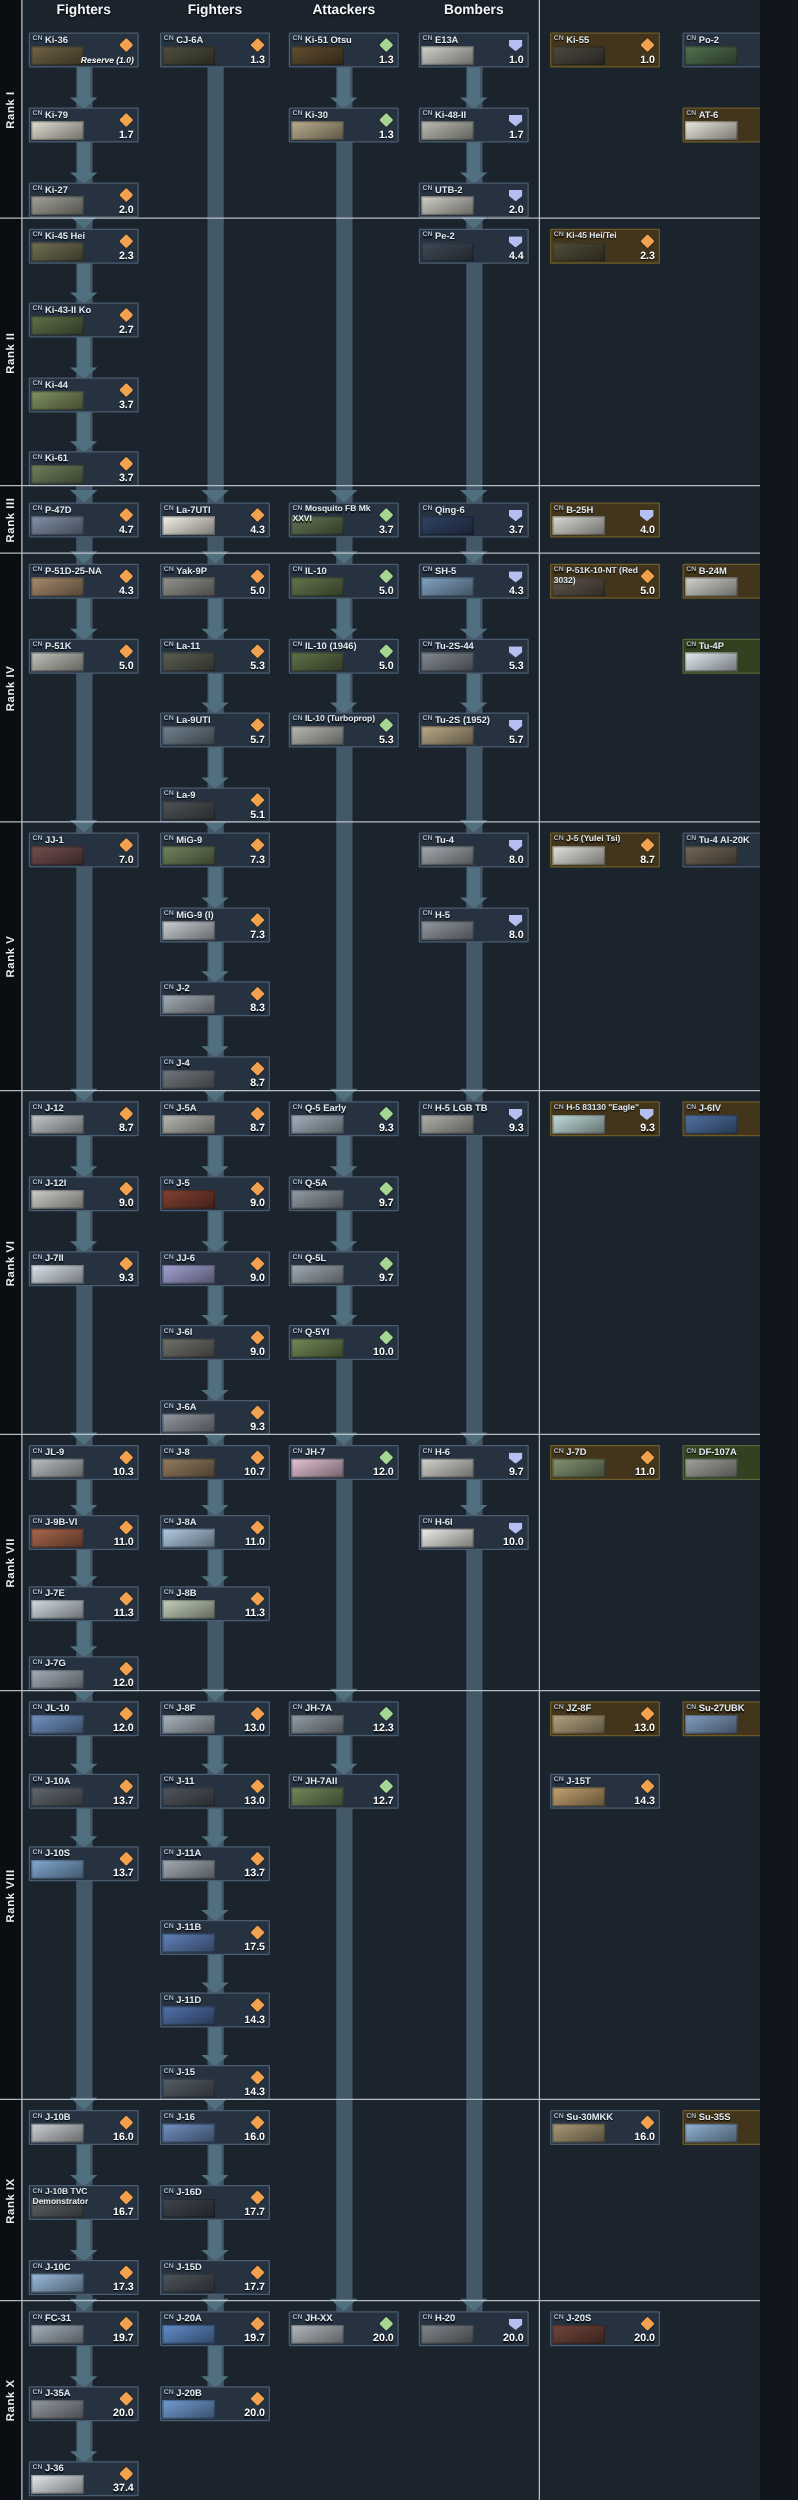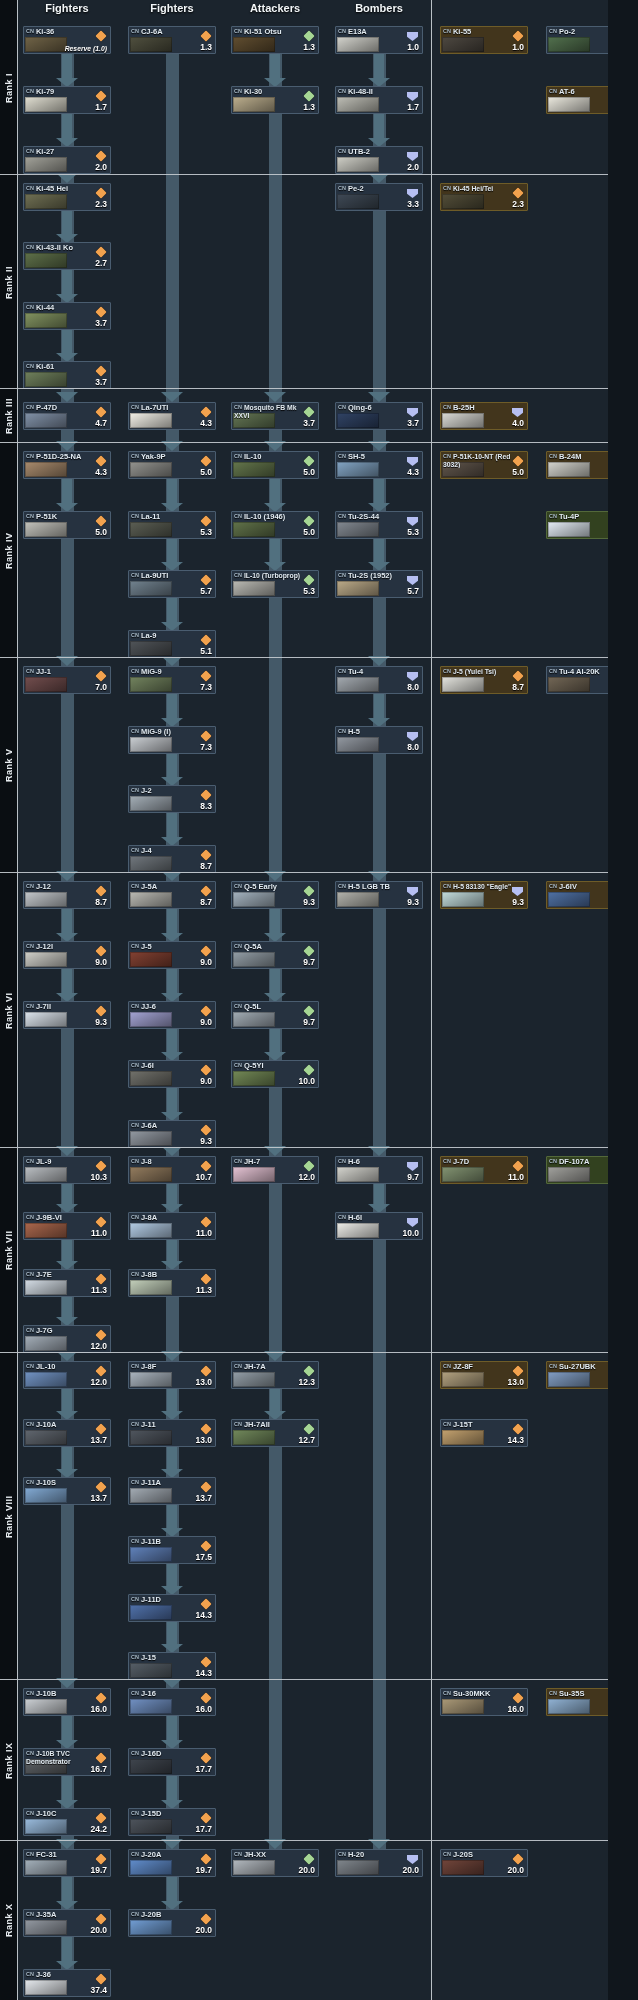--- a/index.html
+++ b/index.html
@@ -233,21 +233,21 @@
         <div class="cell treebg" style="left: 23px; top: 361px;">
           <div class="thumb" style="background: linear-gradient(155deg, rgb(106, 122, 88) 10%, rgb(58, 67, 48) 95%);"></div>
           <div class="nm"><span class="cn">CN</span>Ki-61</div>
           <div class="icon fighter" style="background: rgb(242, 162, 78);"></div>
           <div class="num">3.7</div>
         </div>
         <div class="cell treebg" style="left: 335px; top: 183px;">
           <div class="thumb" style="background: linear-gradient(155deg, rgb(60, 70, 82) 10%, rgb(33, 39, 45) 95%);"></div>
           <div class="nm"><span class="cn">CN</span>Pe-2</div>
           <div class="icon bomber" style="background: rgb(182, 191, 242);"></div>
-          <div class="num">3.3</div>
+          <div class="num">4.4</div>
         </div>
         <div class="cell gold" style="left: 440px; top: 183px;">
           <div class="thumb" style="background: linear-gradient(155deg, rgb(79, 74, 54) 10%, rgb(43, 41, 30) 95%);"></div>
           <div class="nm small"><span class="cn">CN</span>Ki-45 Hei/Tei</div>
           <div class="icon fighter" style="background: rgb(242, 162, 78);"></div>
           <div class="num">2.3</div>
         </div>
         <div class="cell treebg" style="left: 23px; top: 402px;">
           <div class="thumb" style="background: linear-gradient(155deg, rgb(123, 139, 160) 10%, rgb(68, 76, 88) 95%);"></div>
           <div class="nm"><span class="cn">CN</span>P-47D</div>
@@ -677,21 +677,21 @@
         <div class="cell treebg" style="left: 23px; top: 1748px;">
           <div class="thumb" style="background: linear-gradient(155deg, rgb(90, 94, 98) 10%, rgb(50, 52, 54) 95%);"></div>
           <div class="nm small"><span class="cn">CN</span>J-10B TVC Demonstrator</div>
           <div class="icon fighter" style="background: rgb(242, 162, 78);"></div>
           <div class="num">16.7</div>
         </div>
         <div class="cell treebg" style="left: 23px; top: 1808px;">
           <div class="thumb" style="background: linear-gradient(155deg, rgb(146, 178, 210) 10%, rgb(80, 98, 116) 95%);"></div>
           <div class="nm"><span class="cn">CN</span>J-10C</div>
           <div class="icon fighter" style="background: rgb(242, 162, 78);"></div>
-          <div class="num">24.2</div>
+          <div class="num">17.3</div>
         </div>
         <div class="cell treebg" style="left: 128px; top: 1688px;">
           <div class="thumb" style="background: linear-gradient(155deg, rgb(108, 138, 186) 10%, rgb(59, 76, 102) 95%);"></div>
           <div class="nm"><span class="cn">CN</span>J-16</div>
           <div class="icon fighter" style="background: rgb(242, 162, 78);"></div>
           <div class="num">16.0</div>
         </div>
         <div class="cell treebg" style="left: 128px; top: 1748px;">
           <div class="thumb" style="background: linear-gradient(155deg, rgb(60, 66, 74) 10%, rgb(33, 36, 41) 95%);"></div>
           <div class="nm"><span class="cn">CN</span>J-16D</div>

